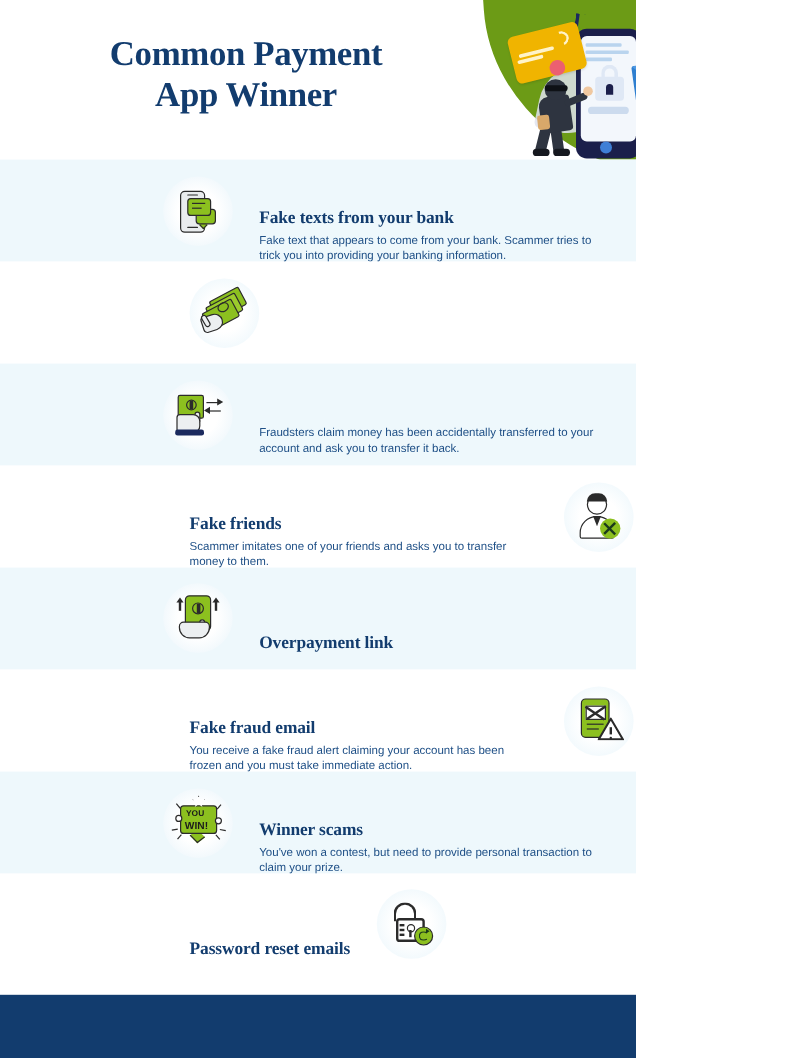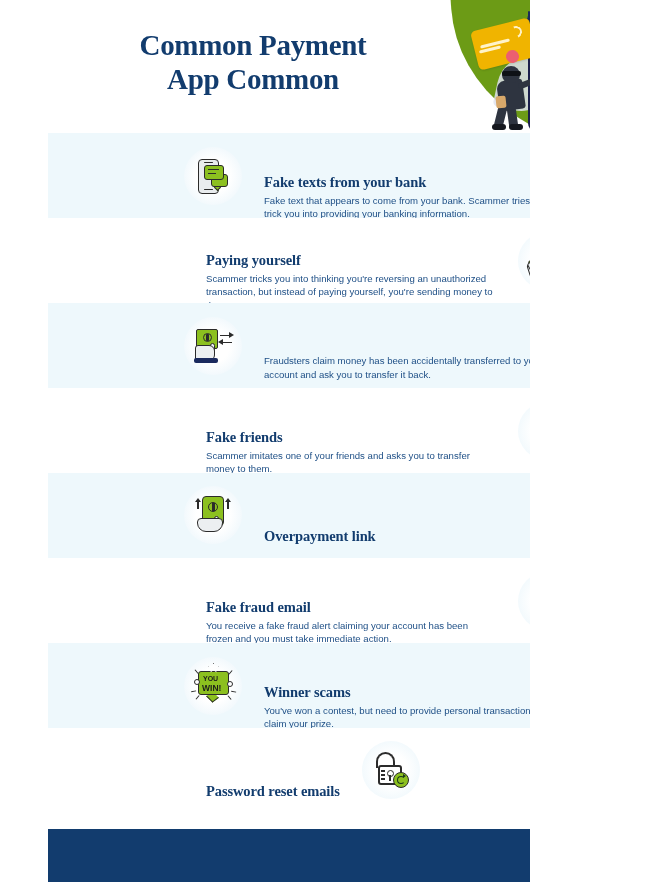--- a/index.html
+++ b/index.html
@@ -3,21 +3,21 @@
 <meta charset="utf-8">
 <style>
   * { box-sizing: border-box; margin: 0; padding: 0; }
   html, body { width: 660px; height: 882px; }
   body {
     font-family: "Liberation Sans", sans-serif;
     background: #ffffff;
     overflow: hidden;
     position: relative;
   }
-  .page { position: relative; width: 530px; height: 882px; overflow: hidden; background: #fff; padding-left: 48px; }
+  .page { position: relative; width: 530px; height: 882px; overflow: hidden; background: #fff; }
 
   
   .header {
     position: relative;
     width: 660px;
     height: 133px;
     background: #ffffff;
     overflow: hidden;
   }
   .green-blob {
@@ -327,21 +327,21 @@
 </head>
 <body>
 
 <div class="page">
 
   <div class="header">
     <div class="green-blob"></div>
 
     <div class="header-title">
       <div>Common Payment</div>
-      <div>App Common</div>
+      <div>App Winner</div>
     </div>
 
     <div class="illus">
       <div class="il leaf"></div>
       <div class="il leaf2"></div>
 
       <div class="il hook"></div>
 
       <div class="il phone-body"></div>
       <div class="il phone-screen"></div>
@@ -408,24 +408,20 @@
         </div>
         <div class="txt">
           <div class="r-title">Fake texts from your bank</div>
           <div class="r-desc">Fake text that appears to come from your bank. Scammer tries to trick you into providing your banking information.</div>
         </div>
       </div>
     </div>
 
     <div class="row plain right-icon">
       <div class="row-inner">
-        <div class="txt">
-          <div class="r-title">Paying yourself</div>
-          <div class="r-desc">Scammer tricks you into thinking you're reversing an unauthorized transaction, but instead of paying yourself, you're sending money to the scammer.</div>
-        </div>
         <div class="icon-wrap">
           <div class="ic c2-b3"></div>
             <div class="ic c2-b2"></div>
             <div class="ic c2-b1"></div>
           <div class="ic c2-oval"></div>
             <div class="ic c2-hand"></div>
             <div class="ic c2-f1"></div>
         </div>
       </div>
     </div>

